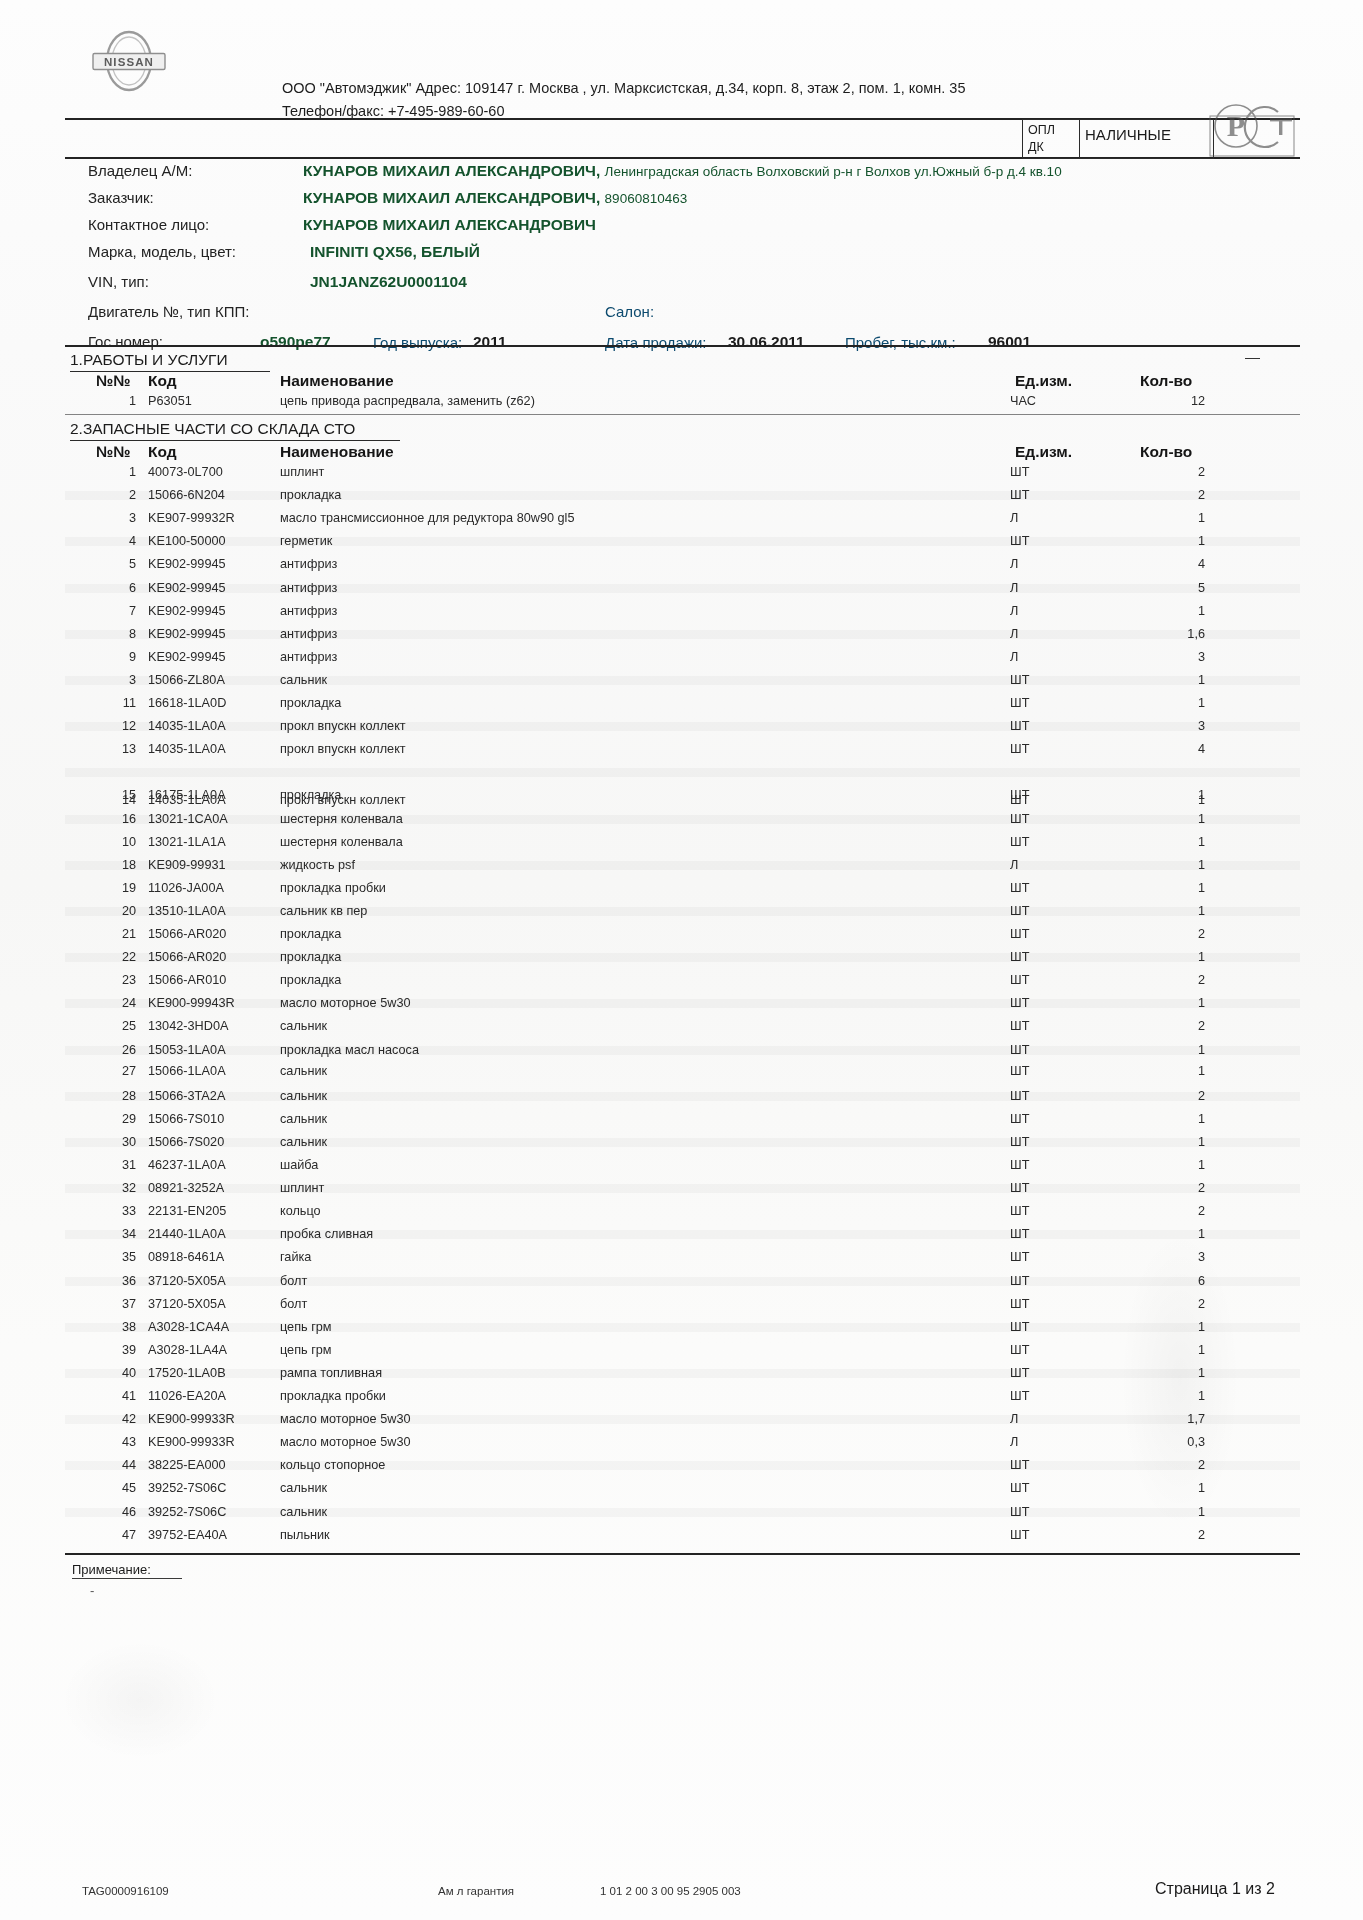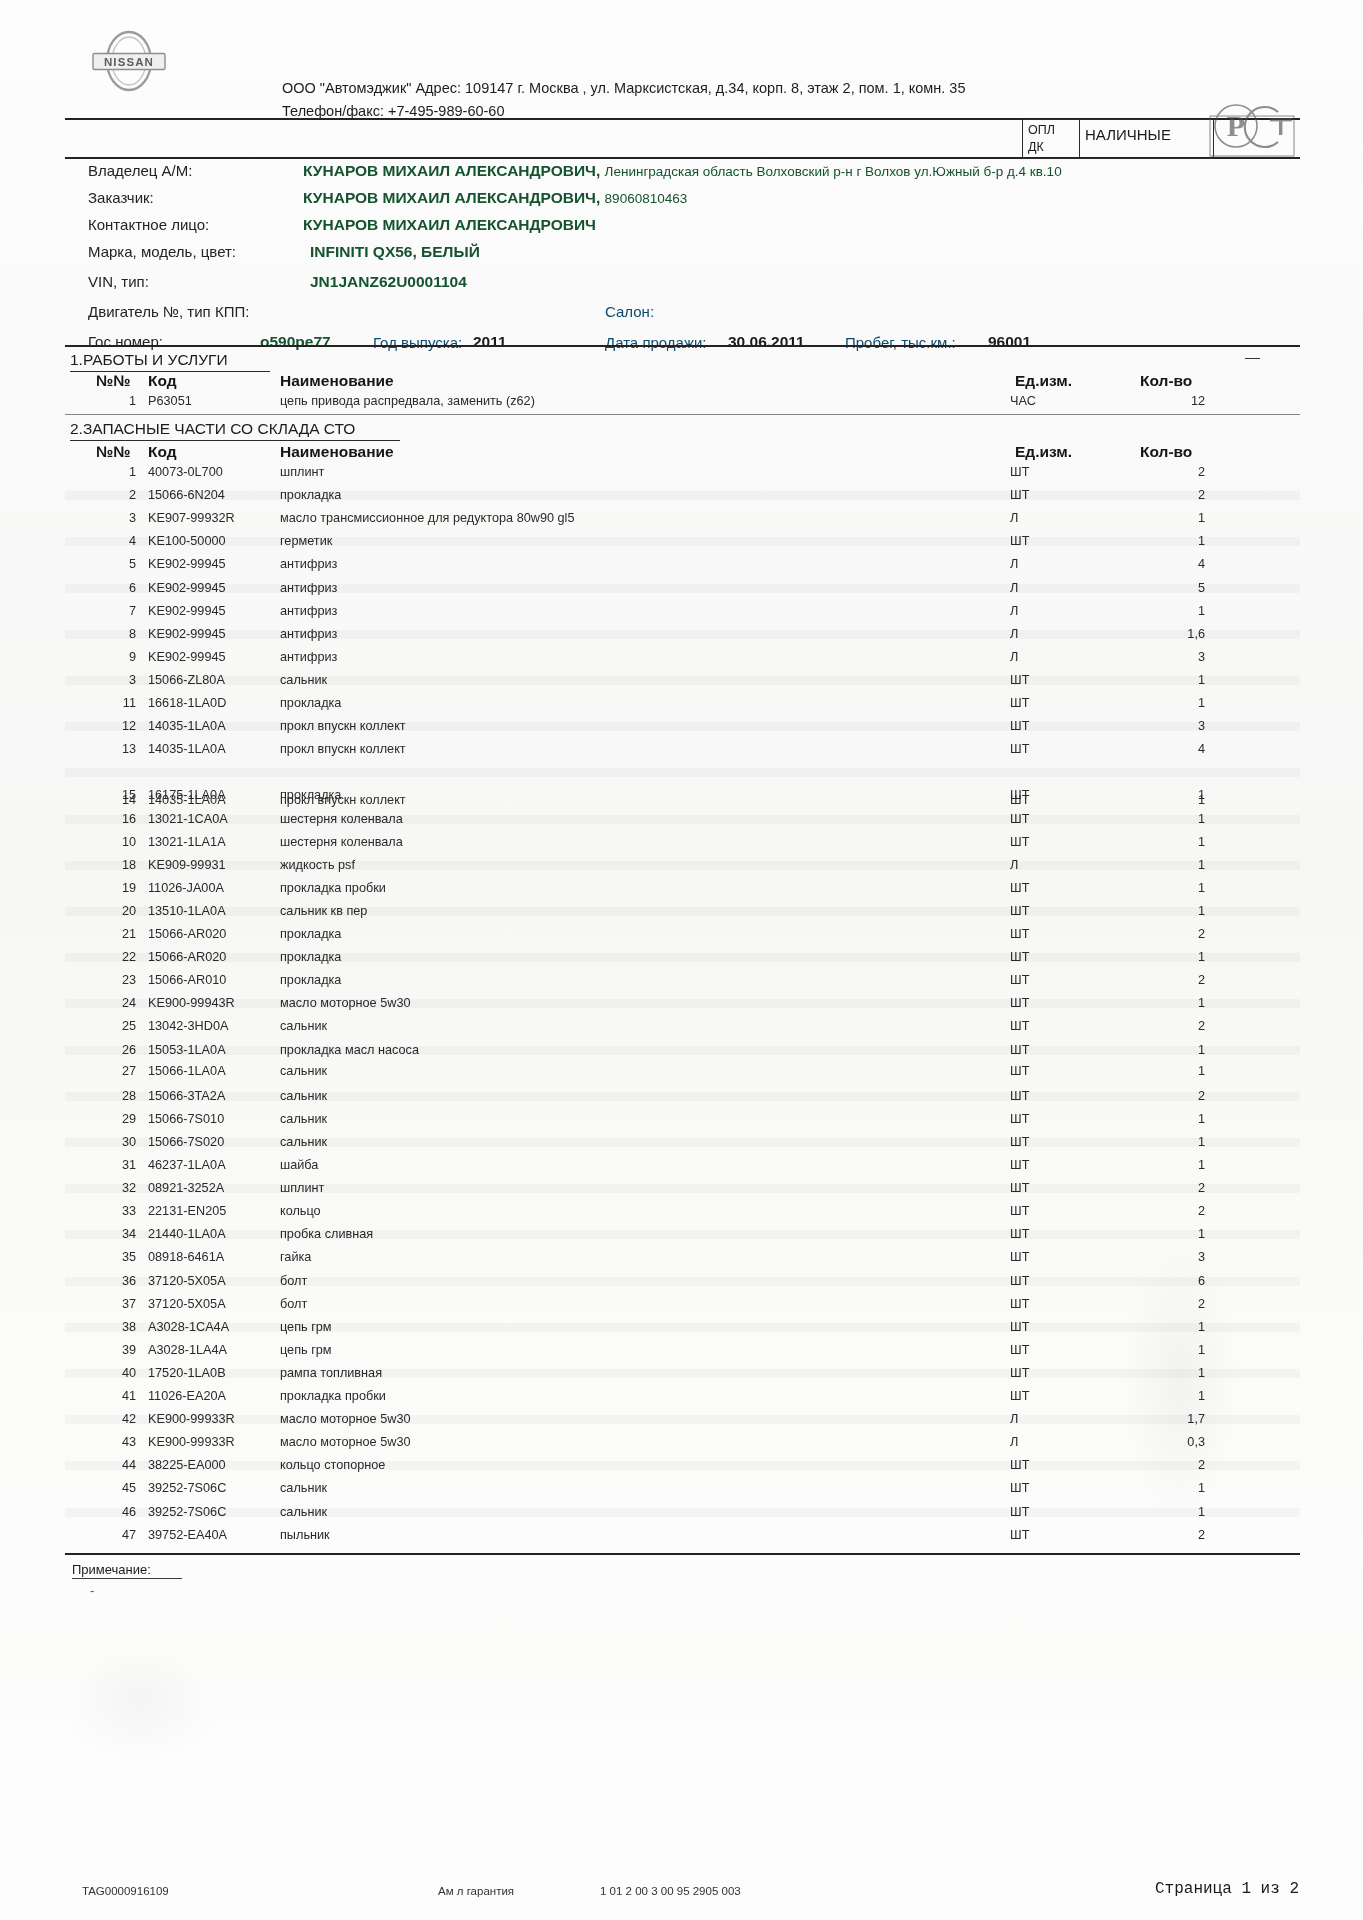--- a/index.html
+++ b/index.html
@@ -80,21 +80,21 @@
   .c-code{position:absolute;left:148px;white-space:nowrap;}
   .c-name{position:absolute;left:280px;white-space:nowrap;}
   .c-unit{position:absolute;left:1010px;white-space:nowrap;}
   .c-qty{position:absolute;left:1075px;width:130px;text-align:right;}
 
   .zebra{position:absolute;left:65px;width:1235px;height:9px;background:rgba(0,0,0,.030);}
 
   
   .note{position:absolute;left:65px;font-size:13px;border-bottom:1px solid #3a3a3a;padding-bottom:1px;}
   .footline{position:absolute;font-size:11.5px;color:#333;white-space:nowrap;}
-  .pagelabel{position:absolute;font-size:16px;white-space:nowrap;color:#1a1a1a;font-family:Liberation Mono, monospace;}
+  .pagelabel{position:absolute;font-size:16px;white-space:nowrap;color:#1a1a1a;}
   .dash{position:absolute;font-size:15px;color:#333;}
 </style>
 </head>
 <body>
 
 <div class="paper"></div>
 
 <div class="sheet">
 
   <div class="header">

